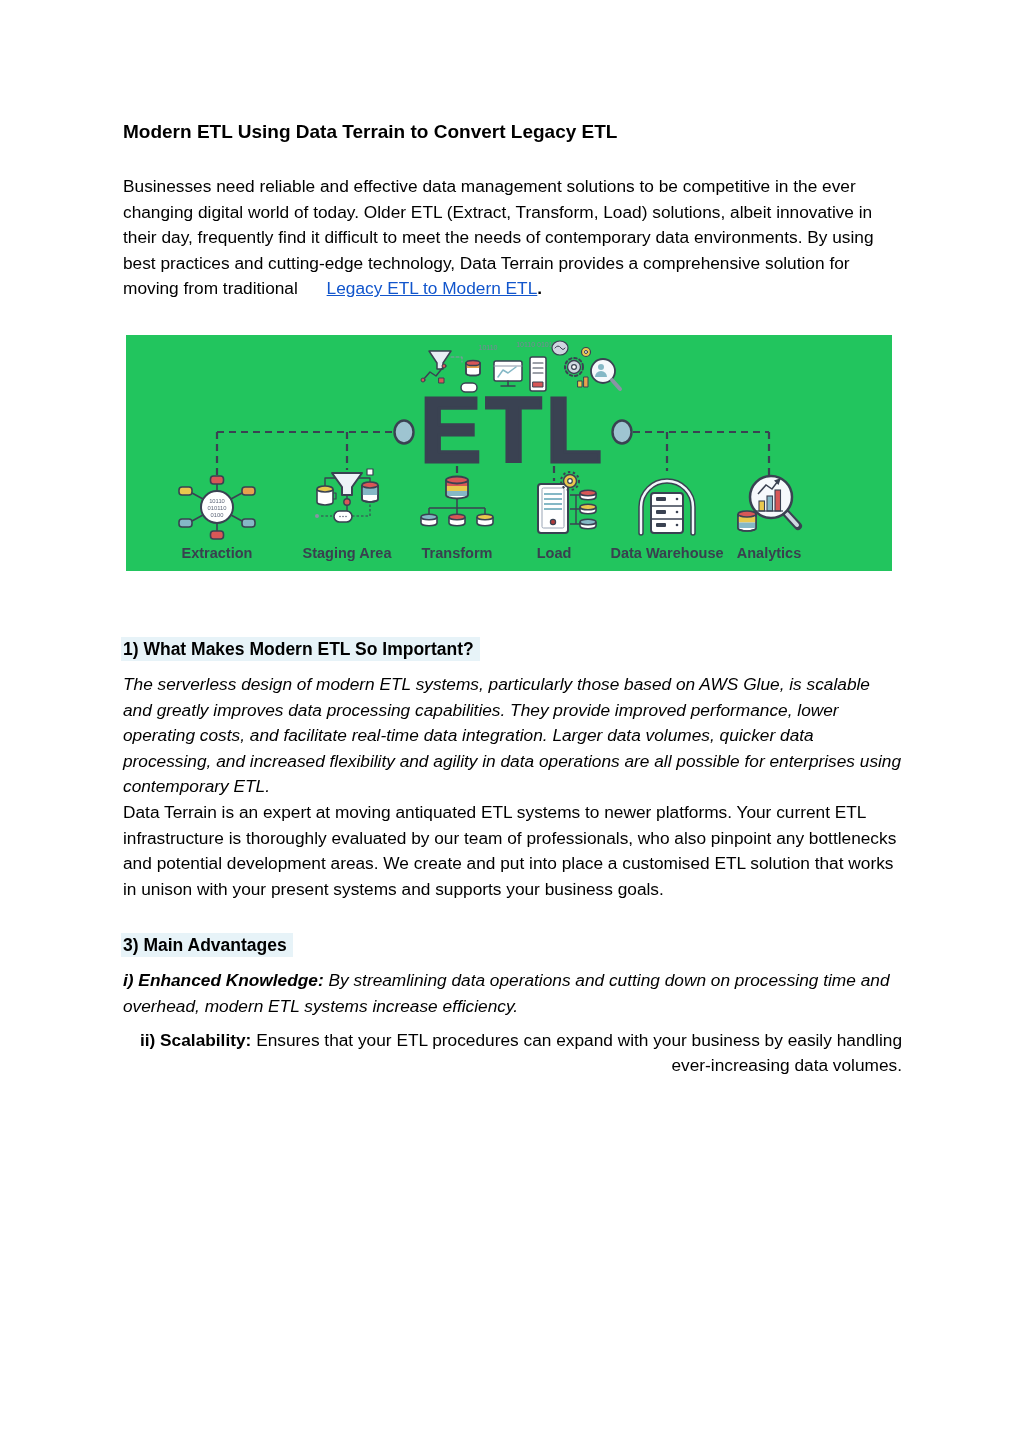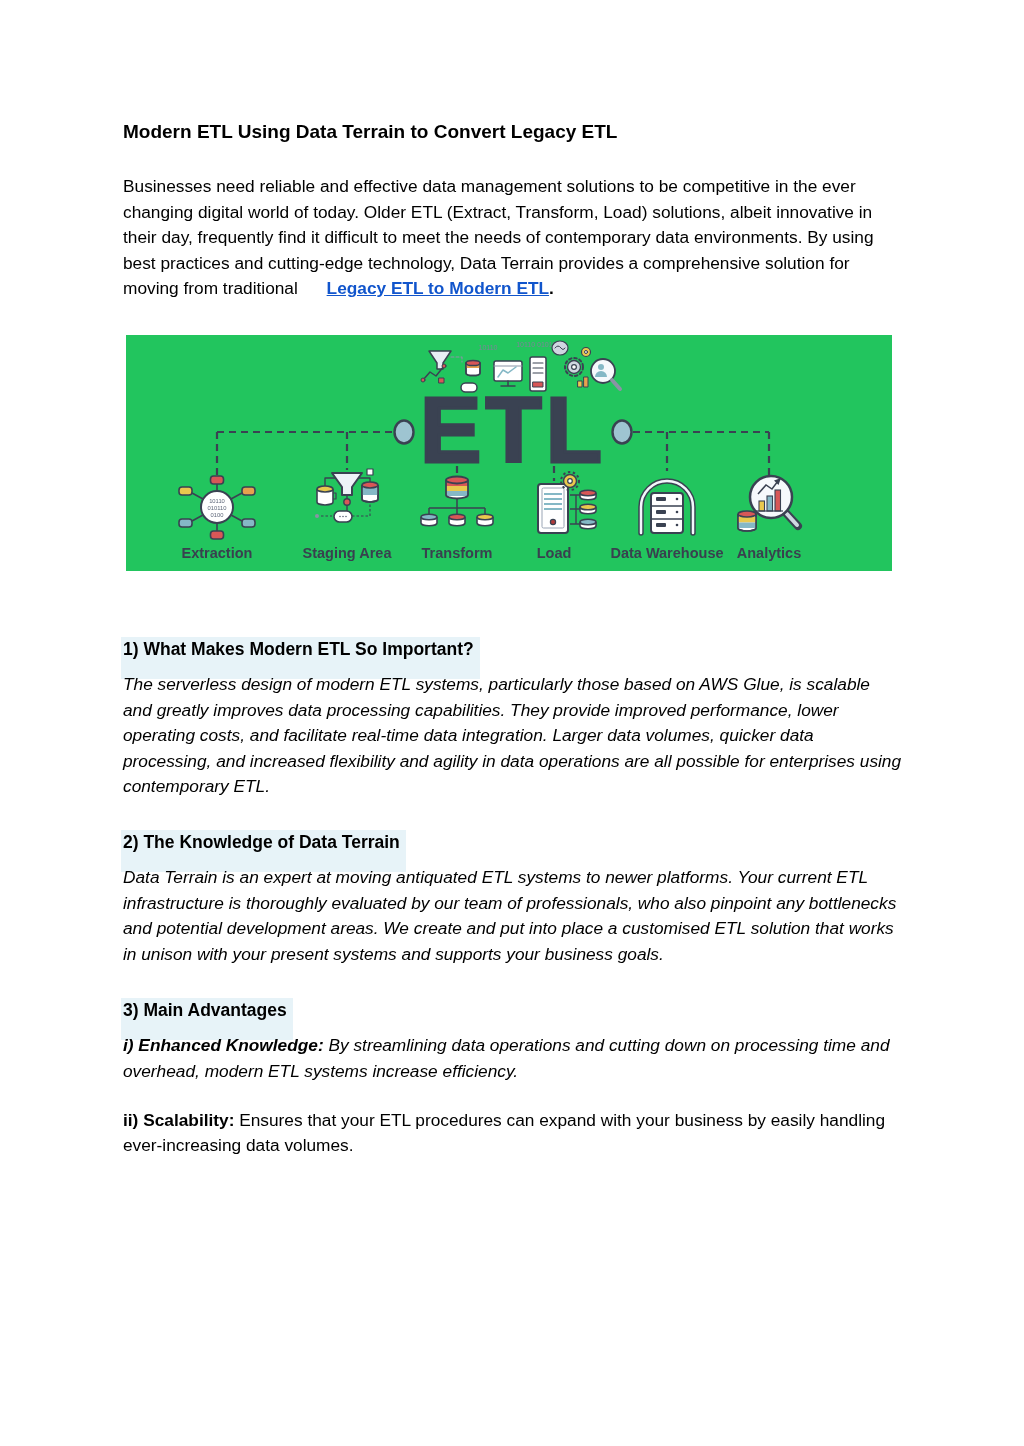--- a/index.html
+++ b/index.html
@@ -4,30 +4,30 @@
 <style>
   html,body{margin:0;padding:0;}
   body{
     width:1024px;height:1446px;background:#ffffff;
     font-family:"Liberation Sans", sans-serif;color:#000;
     -webkit-font-smoothing:antialiased;
   }
   .doc{padding:116px 121px 0 123px;}
   h1{font-size:19px;line-height:32px;margin:0 0 26px 0;font-weight:bold;}
   .body-text{font-size:17.3px;line-height:25.6px;margin:0;width:779px;}
-  .link{color:#1155cc;font-weight:bold;text-decoration:underline;padding-left:24px;}
+  .link{color:#1155cc;font-weight:normal;text-decoration:underline;padding-left:24px;}
   .bold{font-weight:bold;}
   .etl-figure{margin:33px 0 0 3px;width:766px;height:236px;background:#22c55e;overflow:hidden;}
   h2{font-size:17.5px;line-height:24px;margin:66px 0 0 0;font-weight:bold;}
   h2.s2{margin-top:30px;}
   h2.s3{margin-top:31px;}
-  .hl{background:#e7f3f8;padding:2px 6px 20px 2px;margin-left:-2px;}
+  .hl{background:#e7f3f8;padding:2px 6px 2px 2px;margin-left:-2px;}
   h2 + .body-text{margin-top:11px;font-style:italic;}
   .adv{margin-top:22px;}
-  .adv.a2{margin-top:23px;}
+  .adv.a2{margin-top:8px;text-align:right;}
   .adv.a3{margin-top:28px;}
 </style>
 </head>
 <body>
 
 <div class="doc">
 
   <h1>Modern ETL Using Data Terrain to Convert Legacy ETL</h1>
 
   <p class="body-text"><span>Businesses need reliable and effective data management solutions to be competitive in the ever changing digital world of today. Older ETL (Extract, Transform, Load) solutions, albeit innovative in their day, frequently find it difficult to meet the needs of contemporary data environments. By using best practices and cutting-edge technology, Data Terrain provides a comprehensive solution for moving from traditional </span><a class="link" href="#">Legacy ETL to Modern ETL</a><span class="bold">.</span></p>
@@ -219,21 +219,20 @@
         <text x="428" y="223">Load</text>
         <text x="541" y="223">Data Warehouse</text>
         <text x="643" y="223">Analytics</text>
       </g>
     </svg>
   </figure>
 
   <h2><span class="hl">1) What Makes Modern ETL So Important?</span></h2>
   <p class="body-text">The serverless design of modern ETL systems, particularly those based on AWS Glue, is scalable and greatly improves data processing capabilities. They provide improved performance, lower operating costs, and facilitate real-time data integration. Larger data volumes, quicker data processing, and increased flexibility and agility in data operations are all possible for enterprises using contemporary ETL.</p>
 
-  <h2 class="s2"><span class="hl">2) The Knowledge of Data Terrain</span></h2>
   <p class="body-text">Data Terrain is an expert at moving antiquated ETL systems to newer platforms. Your current ETL infrastructure is thoroughly evaluated by our team of professionals, who also pinpoint any bottlenecks and potential development areas. We create and put into place a customised ETL solution that works in unison with your present systems and supports your business goals.</p>
 
   <h2 class="s3"><span class="hl">3) Main Advantages</span></h2>
 
   <p class="body-text adv"><b>i) Enhanced Knowledge:</b><span> By streamlining data operations and cutting down on processing time and overhead, modern ETL systems increase efficiency.</span></p>
 
   <p class="body-text adv a2"><b>ii) Scalability:</b><span> Ensures that your ETL procedures can expand with your business by easily handling ever-increasing data volumes.</span></p>
 
 
 </div>

